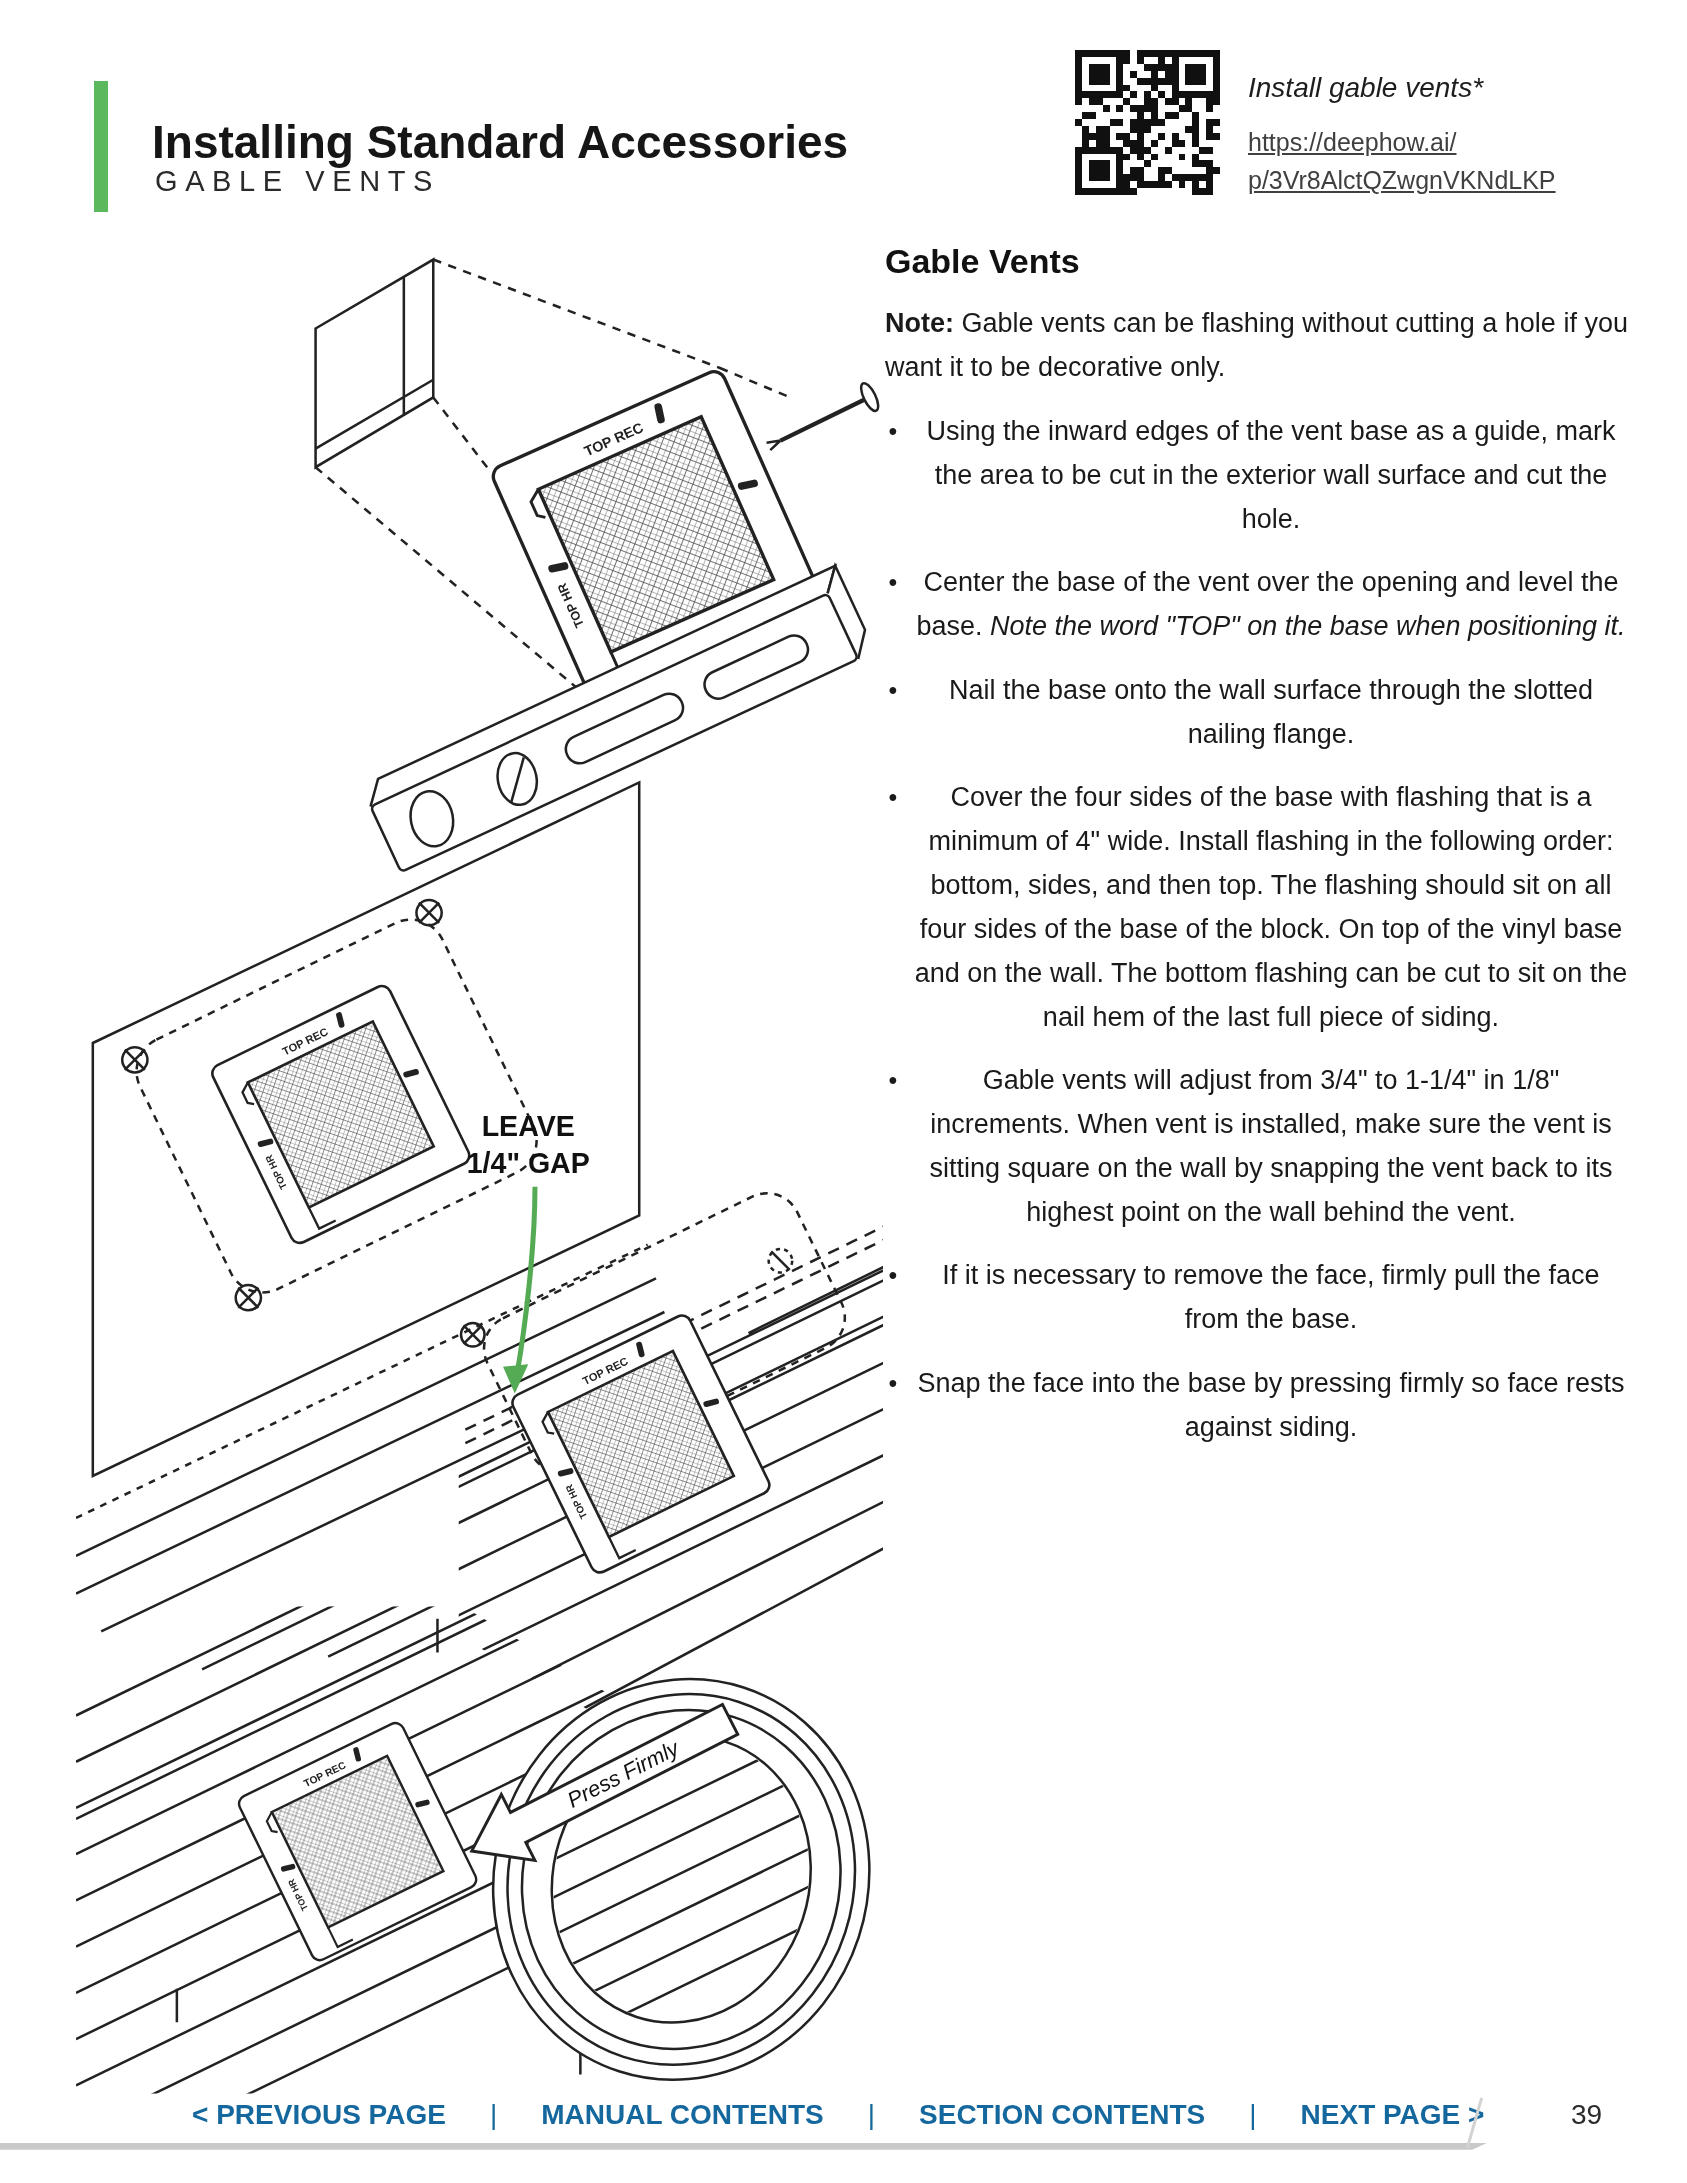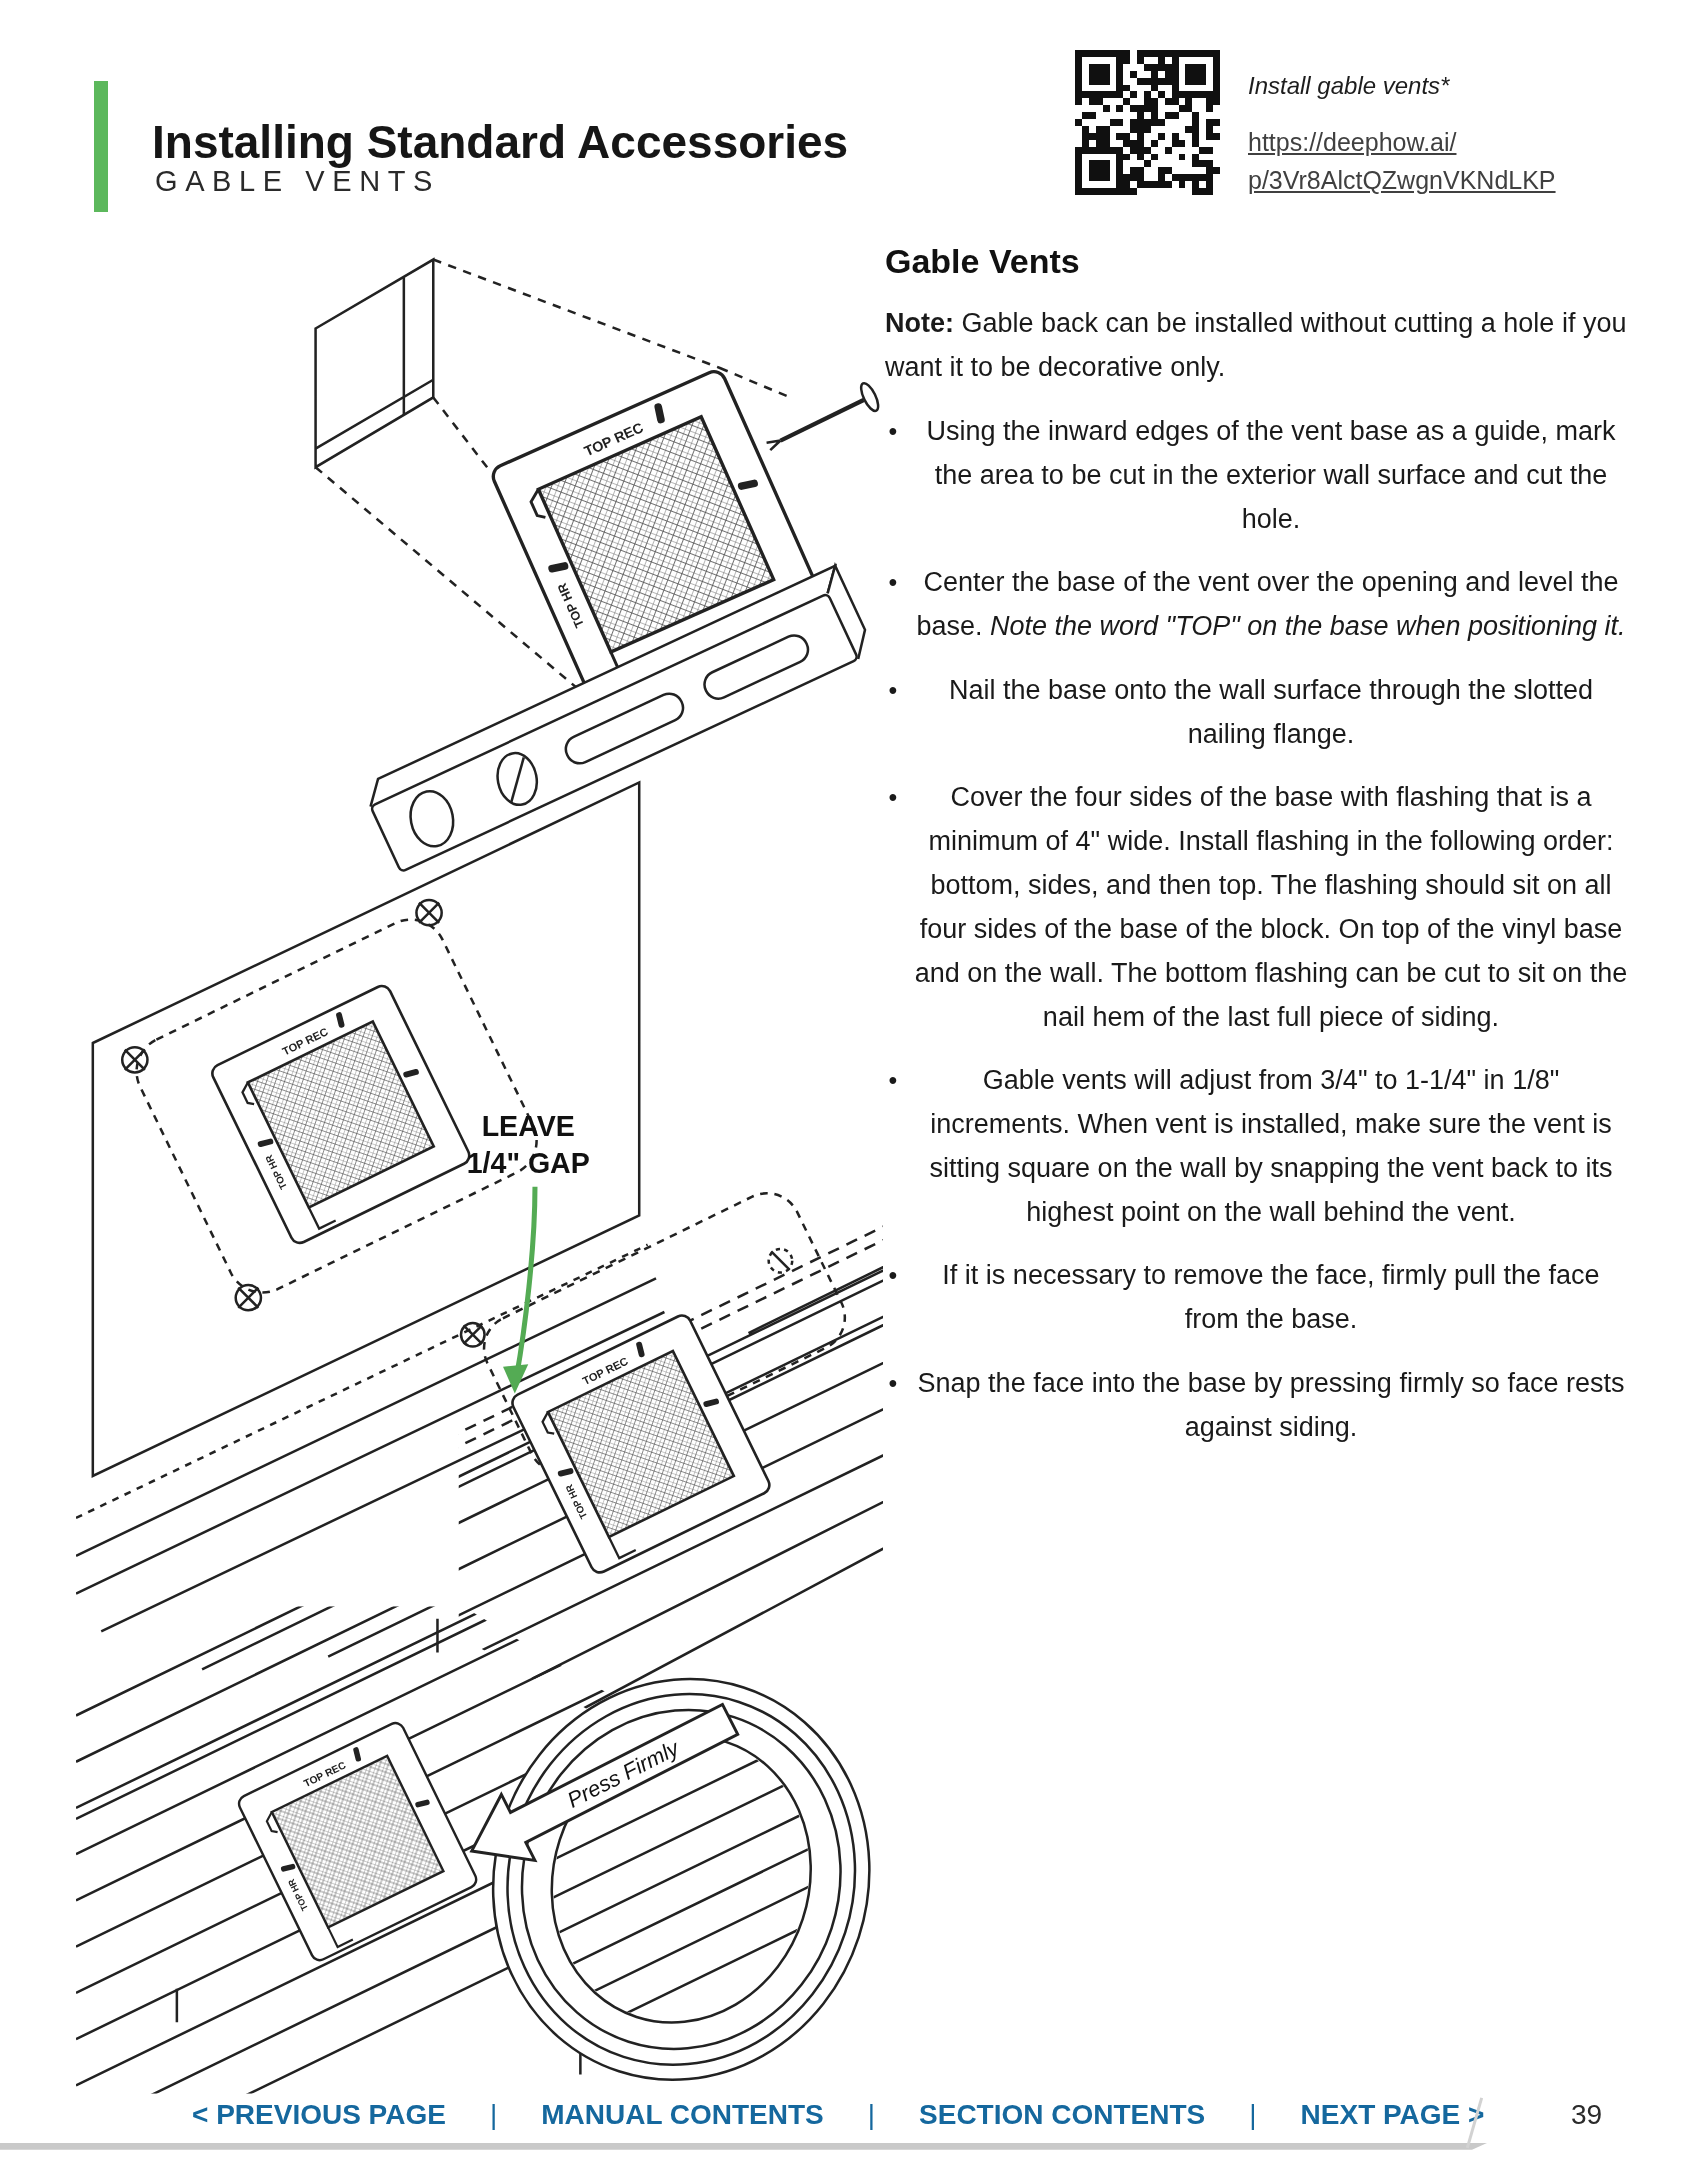--- a/index.html
+++ b/index.html
@@ -10,21 +10,21 @@
   
   .green-bar{left:94px;top:81px;width:14.3px;height:131px;background:#5cb85c;}
   .page-title{left:152px;top:84px;font-size:46px;font-weight:700;letter-spacing:0px;color:#161616;white-space:nowrap;}
   .page-subtitle{left:155px;top:165px;font-size:29px;font-weight:400;letter-spacing:7.6px;color:#2a2a2a;white-space:nowrap;}
 
   
   .qr{left:1075px;top:50px;width:145px;height:145px;display:grid;
       grid-template-columns:repeat(21,1fr);grid-auto-rows:1fr;background:#fff;}
   .qr div{background:#fff;}
   .qr div.on{background:#101010;}
-  .qr-caption{left:1248px;top:72px;font-size:24px;font-style:italic;color:#1d1d1d;white-space:nowrap;text-align:right;}
+  .qr-caption{left:1248px;top:72px;font-size:28px;font-style:italic;color:#1d1d1d;white-space:nowrap;text-align:right;}
   .qr-links{left:1248px;top:123px;font-size:25px;line-height:38px;}
   .qr-links a{color:#404040;text-decoration:underline;display:block;white-space:nowrap;}
 
   
   .content{left:885px;top:242px;width:743px;}
   .content h2{margin:0 0 20px 0;font-size:34px;font-weight:700;color:#111;}
   .content p.note{margin:0 0 20px 0;font-size:27px;line-height:44px;}
   .content p.note b{font-weight:700;}
   .content ul{list-style:none;margin:0;padding:0;text-align:center;}
   .content li{position:relative;padding-left:29px;margin-bottom:19.3px;font-size:27px;line-height:44px;}
@@ -616,21 +616,21 @@
 
     <g transform="translate(640,1830) rotate(-27)">
       <polygon points="-190,0 -128,-44 -128,-20 155,-20 155,20 -128,20 -128,44" fill="#fff" stroke="#222" stroke-width="3.5"></polygon>
       <text x="12" y="9" text-anchor="middle" font-size="26" font-style="italic" fill="#111" stroke="none">Press  Firmly</text>
     </g>
   </g>
 </svg>
 
 <div class="abs content">
   <h2>Gable Vents</h2>
-  <p class="note"><b>Note:</b><span> Gable back can be installed without cutting a hole if you want it to be decorative only.</span></p>
+  <p class="note"><b>Note:</b><span> Gable vents can be flashing without cutting a hole if you want it to be decorative only.</span></p>
   <ul>
     <li><span>Using the inward edges of the vent base as a guide, mark the area to be cut in the exterior wall surface and cut the hole.</span><span class="it"></span></li>
     <li><span>Center the base of the vent over the opening and level the base. </span><span class="it">Note the word "TOP" on the base when positioning it.</span></li>
     <li><span>Nail the base onto the wall surface through the slotted nailing flange.</span><span class="it"></span></li>
     <li><span>Cover the four sides of the base with flashing that is a minimum of 4" wide. Install flashing in the following order: bottom, sides, and then top. The flashing should sit on all four sides of the base of the block. On top of the vinyl base and on the wall. The bottom flashing can be cut to sit on the nail hem of the last full piece of siding.</span><span class="it"></span></li>
     <li><span>Gable vents will adjust from 3/4" to 1-1/4" in 1/8" increments. When vent is installed, make sure the vent is sitting square on the wall by snapping the vent back to its highest point on the wall behind the vent.</span><span class="it"></span></li>
     <li><span>If it is necessary to remove the face, firmly pull the face from the base.</span><span class="it"></span></li>
     <li><span>Snap the face into the base by pressing firmly so face rests against siding.</span><span class="it"></span></li>
   </ul>
 </div>

